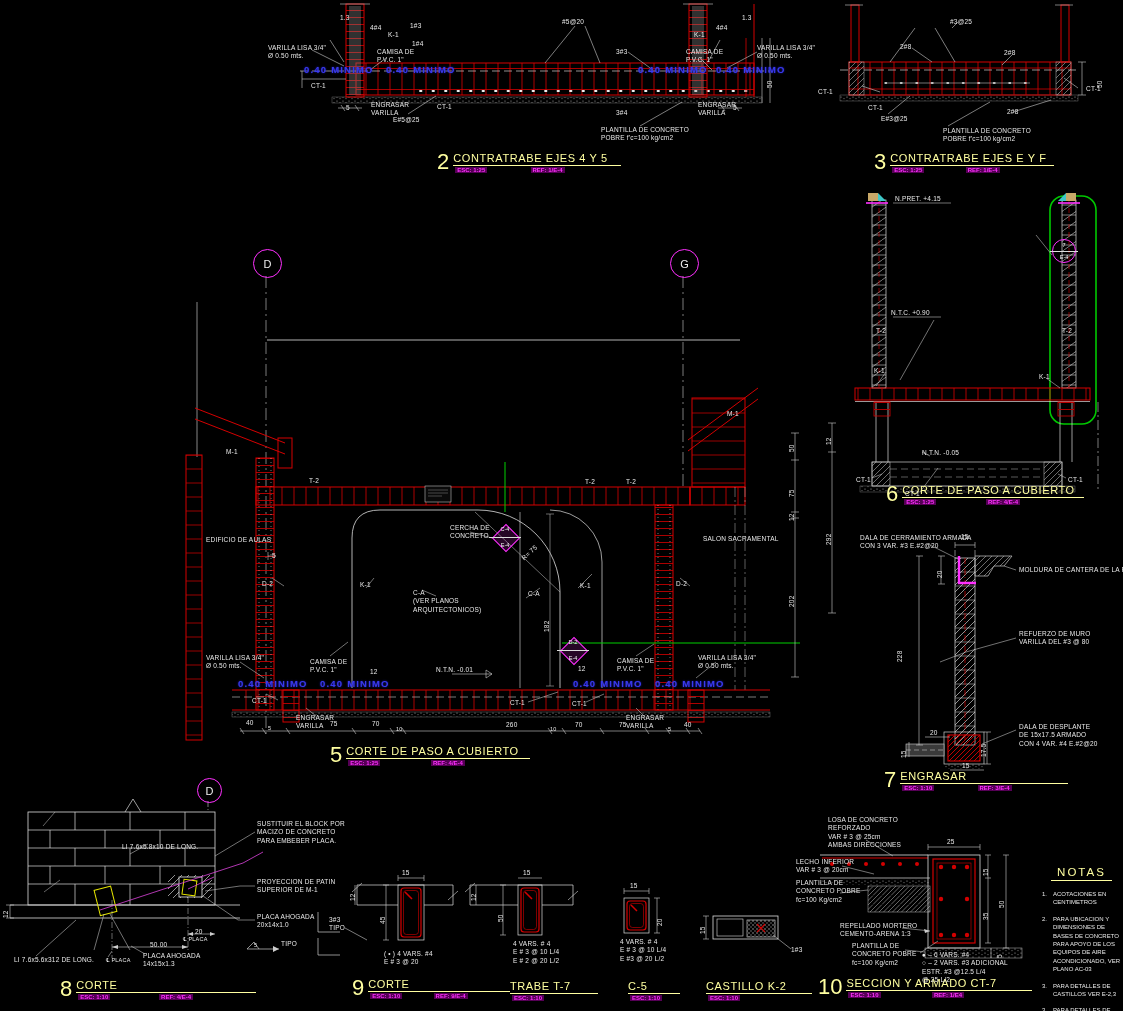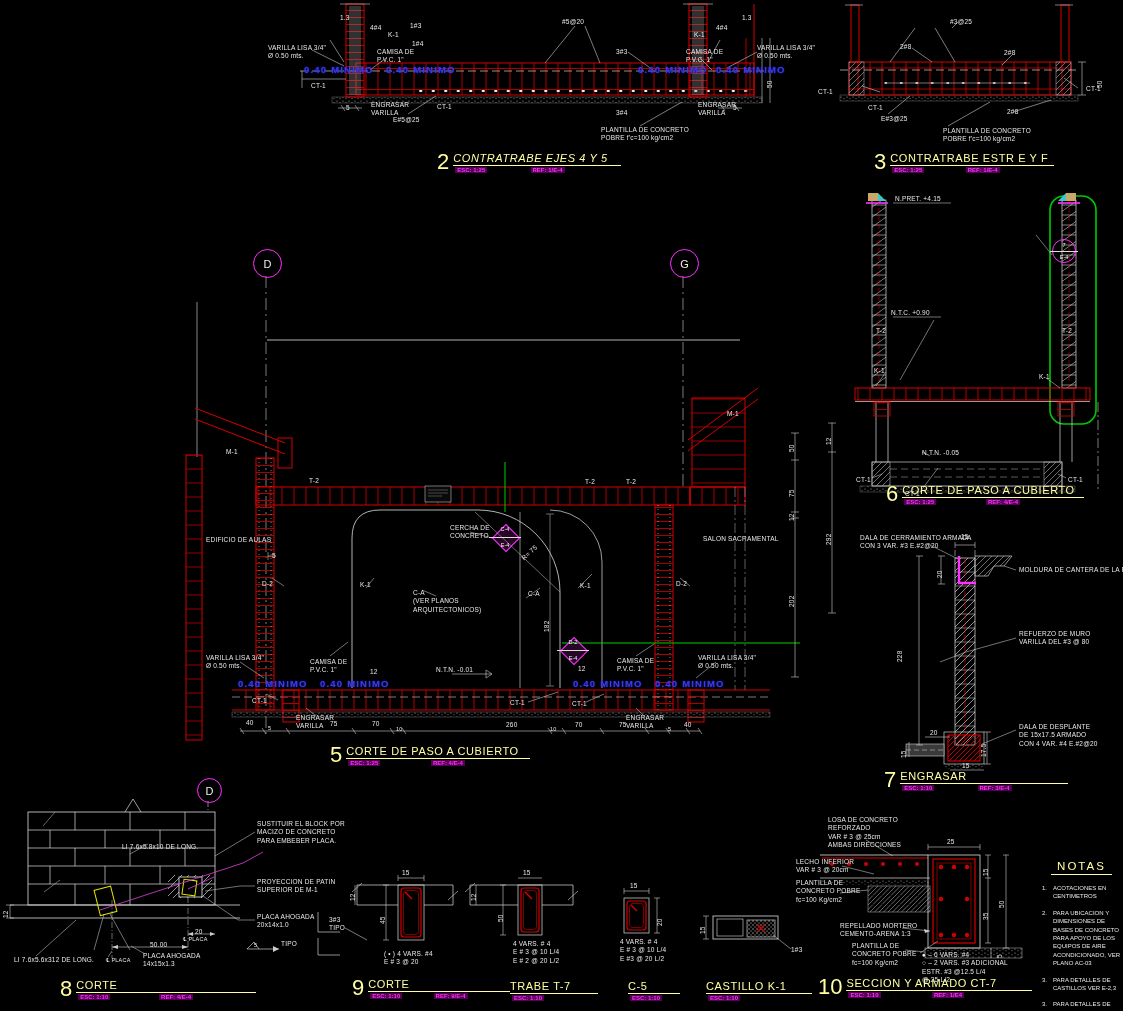--- a/index.html
+++ b/index.html
@@ -26,21 +26,21 @@
   .callout.diamond .dia{position:absolute;left:4px;top:6px;width:18px;height:18px;
           border:1.2px solid #ff30ff;transform:rotate(45deg);background:rgba(255,48,255,.15);}
   .callout.circle{width:22px;height:22px;border:1.2px solid #ff30ff;border-radius:50%;}
   .callout .ctop,.callout .cbot{position:absolute;left:0;width:100%;text-align:center;
           font-size:5.5px;color:#f5f5f5;}
   .callout.diamond .ctop{top:4px;} .callout.diamond .cbot{bottom:4px;}
   .callout.circle .ctop{top:2px;} .callout.circle .cbot{bottom:2px;}
   .callout .cmid{position:absolute;left:-3px;right:-3px;top:50%;border-top:.8px solid #ddd;}
   #notas{position:absolute;left:1042px;top:858px;width:79px;color:#e8e8e8;}
   .ntitle{color:#ffffa0;font-size:11.5px;letter-spacing:2px;text-align:center;
-          border-bottom:1px solid #ffffa0;width:fit-content;margin:2px auto 9px;padding:0 6px 2px;}
+          border-bottom:1px solid #ffffa0;width:fit-content;margin:8px auto 9px;padding:0 6px 2px;}
   .nota{display:flex;gap:3px;font-size:6px;margin-bottom:8px;line-height:1.4;}
   .nnum{flex:0 0 8px;}
   .ntext{flex:1;}
 </style>
 </head>
 <body>
 
 <div id="canvas">
 
 <svg id="linework" width="1123" height="1011" viewBox="0 0 1123 1011">
@@ -316,31 +316,31 @@
  <line x1="991" y1="948" x2="991" y2="958" stroke="#ccc" stroke-width="0.6"></line>
  <path d="M866 840L893 856M842 866L874 874M840 893L868 890M902 928L930 931M905 950L925 952M920 953L938 941" stroke="#cfcfcf" stroke-width="0.55" fill="none"></path>
  <path d="M930 931l-6 -2l1 4z" fill="#ccc"></path>
 </g>
 </svg>
 
 <div id="titles-layer" class="layer">
       <div class="title" style="left: 437px; top: 152px;">
     <span class="tnum">2</span>
     <span class="tbody">
-      <span class="tname" style="width: 168px; font-style: italic;">CONTRATRABE EJES 4 Y 5</span>
+      <span class="tname" style="width: 168px;">CONTRATRABE EJES 4 Y 5</span>
       <span class="trow" style="width: 168px;">
         <span class="tesc">ESC: 1:25</span>
         <span class="tref">REF: 1/E-4</span>
       </span>
     </span>
   </div>
       <div class="title" style="left: 874px; top: 152px;">
     <span class="tnum">3</span>
     <span class="tbody">
-      <span class="tname" style="width: 164px;">CONTRATRABE ESTR E Y F</span>
+      <span class="tname" style="width: 164px;">CONTRATRABE EJES E Y F</span>
       <span class="trow" style="width: 164px;">
         <span class="tesc">ESC: 1:25</span>
         <span class="tref">REF: 1/E-4</span>
       </span>
     </span>
   </div>
       <div class="title" style="left: 330px; top: 745px;">
     <span class="tnum">5</span>
     <span class="tbody">
       <span class="tname" style="width: 184px;">CORTE DE PASO A CUBIERTO</span>
@@ -406,21 +406,21 @@
       <span class="tname" style="width: 52px;">C-5</span>
       <span class="trow" style="width: 52px;">
         <span class="tesc">ESC: 1:10</span>
 
       </span>
     </span>
   </div>
       <div class="title" style="left: 706px; top: 980px;">
 
     <span class="tbody">
-      <span class="tname" style="width: 106px;">CASTILLO K-1</span>
+      <span class="tname" style="width: 106px;">CASTILLO K-2</span>
       <span class="trow" style="width: 106px;">
         <span class="tesc">ESC: 1:10</span>
 
       </span>
     </span>
   </div>
       <div class="title" style="left: 818px; top: 977px;">
     <span class="tnum">10</span>
     <span class="tbody">
       <span class="tname" style="width: 186px;">SECCION Y ARMADO CT-7</span>

